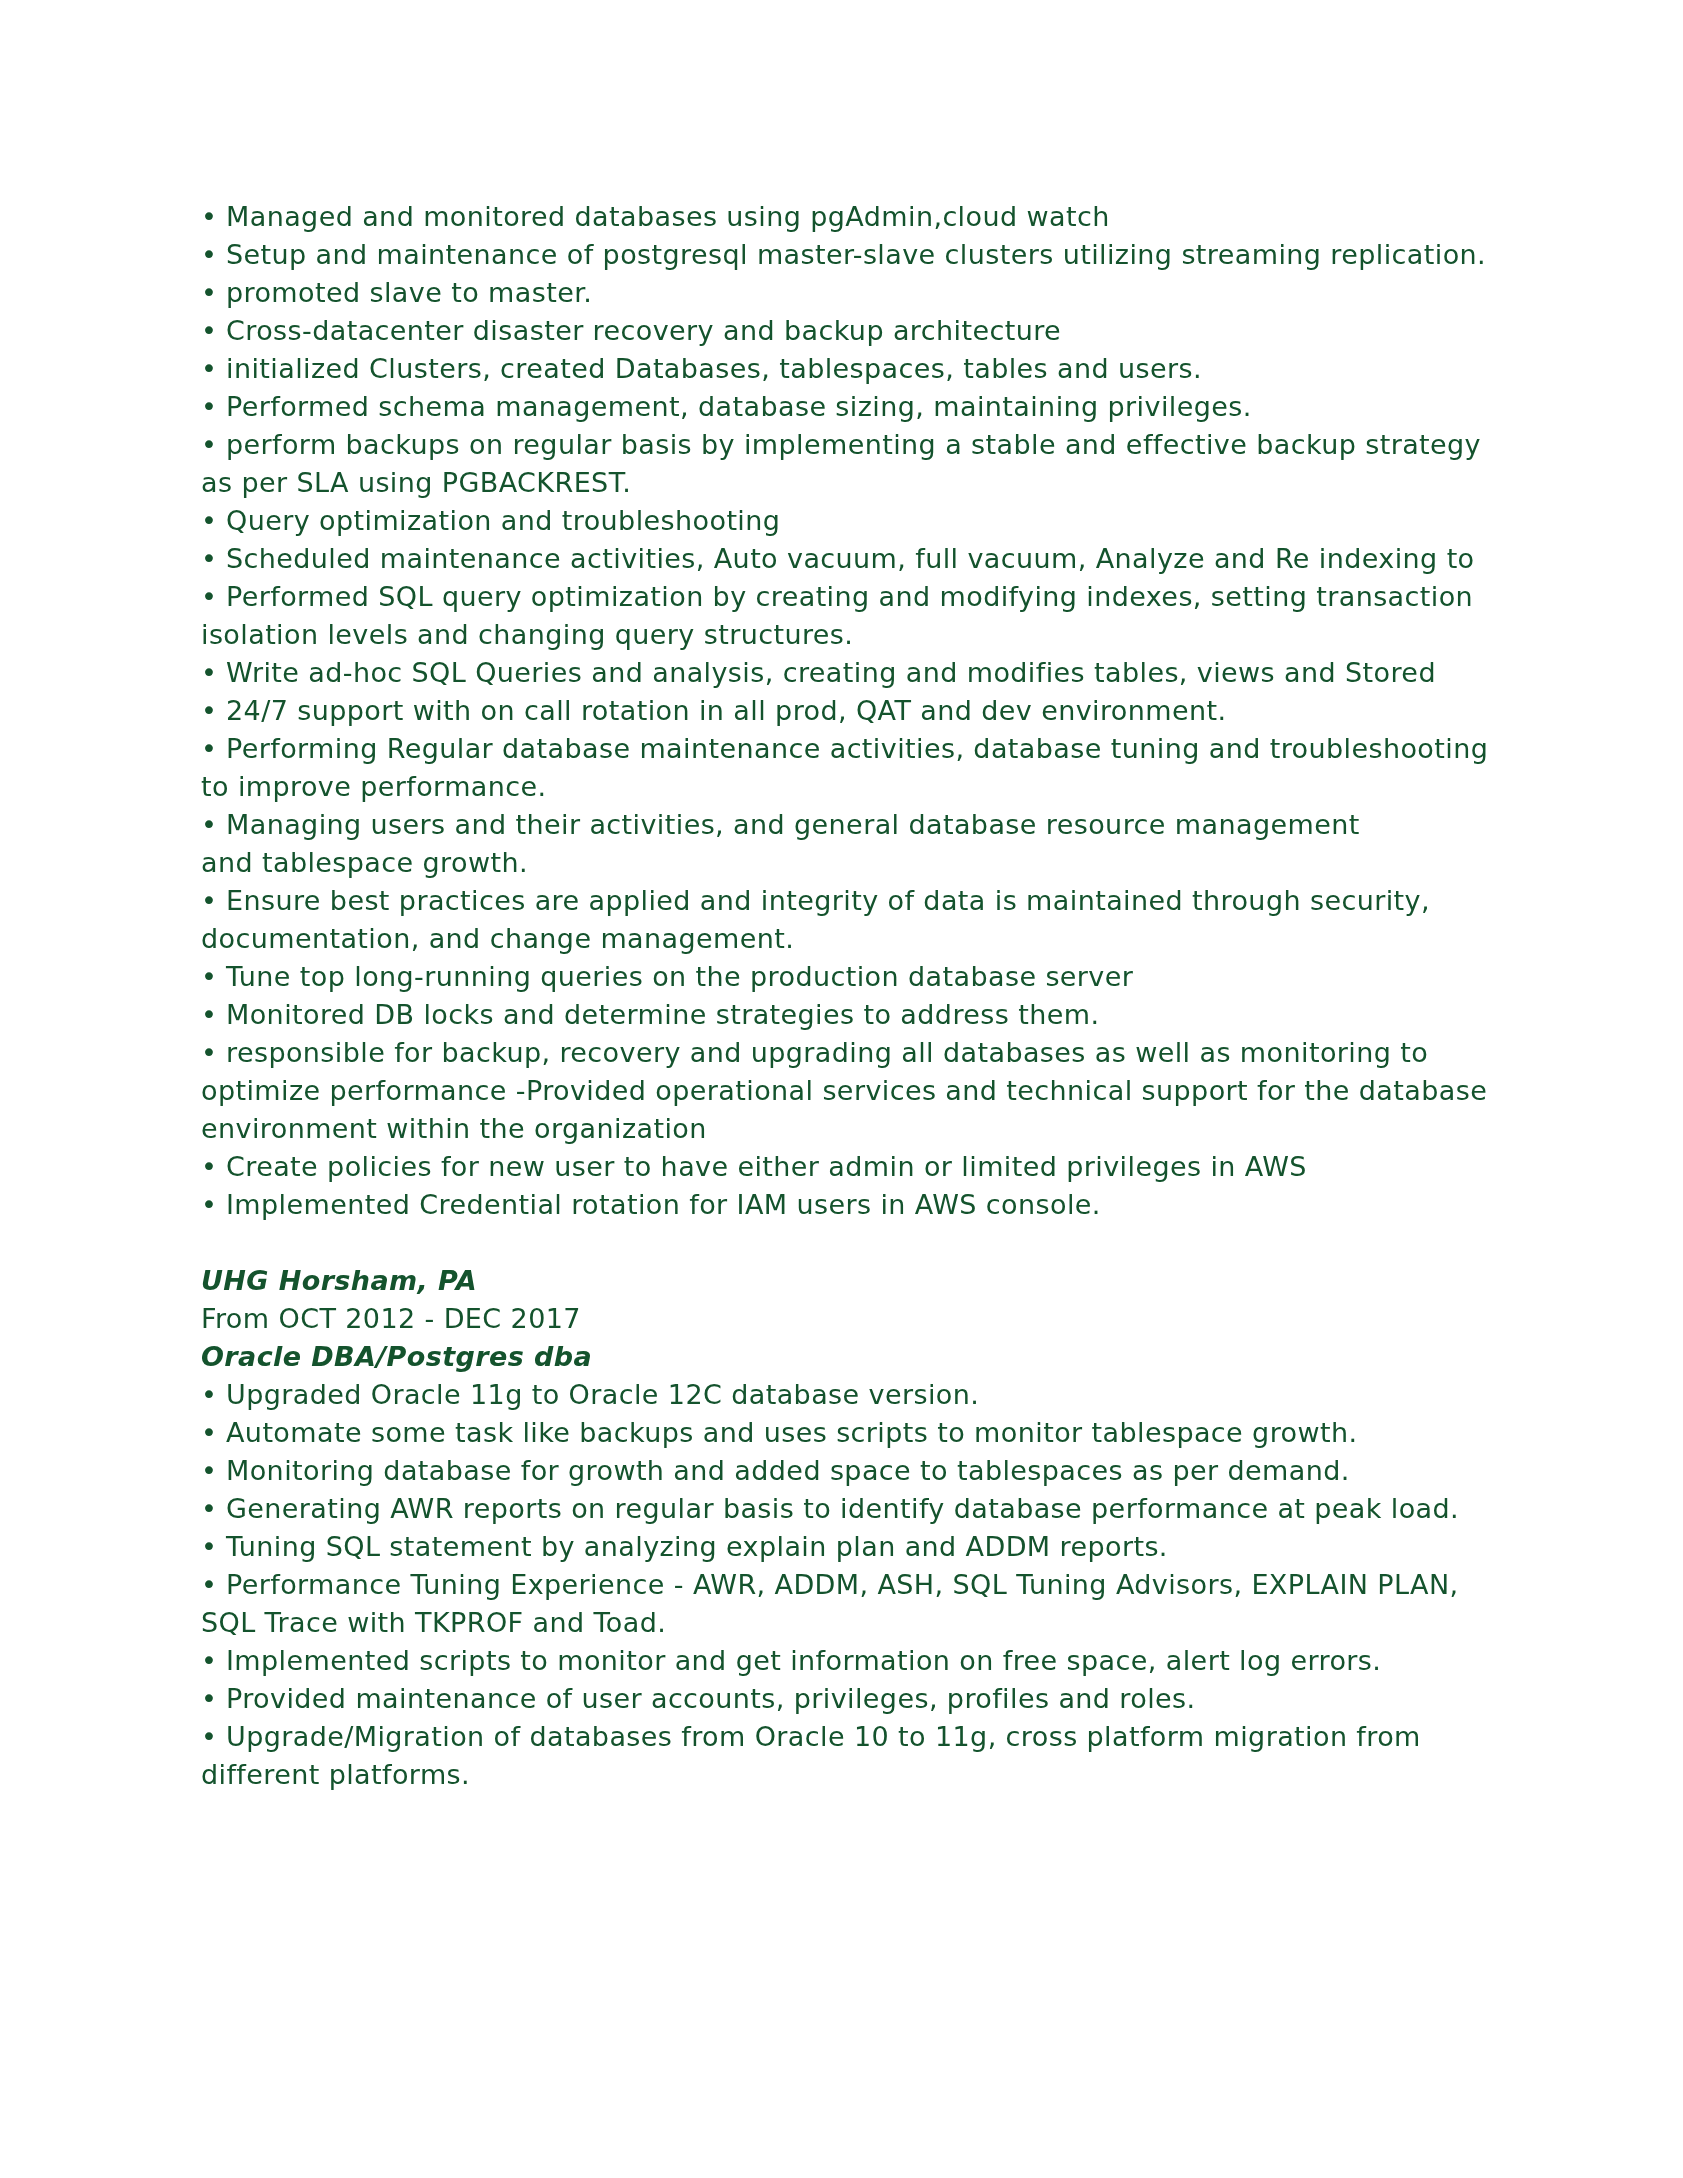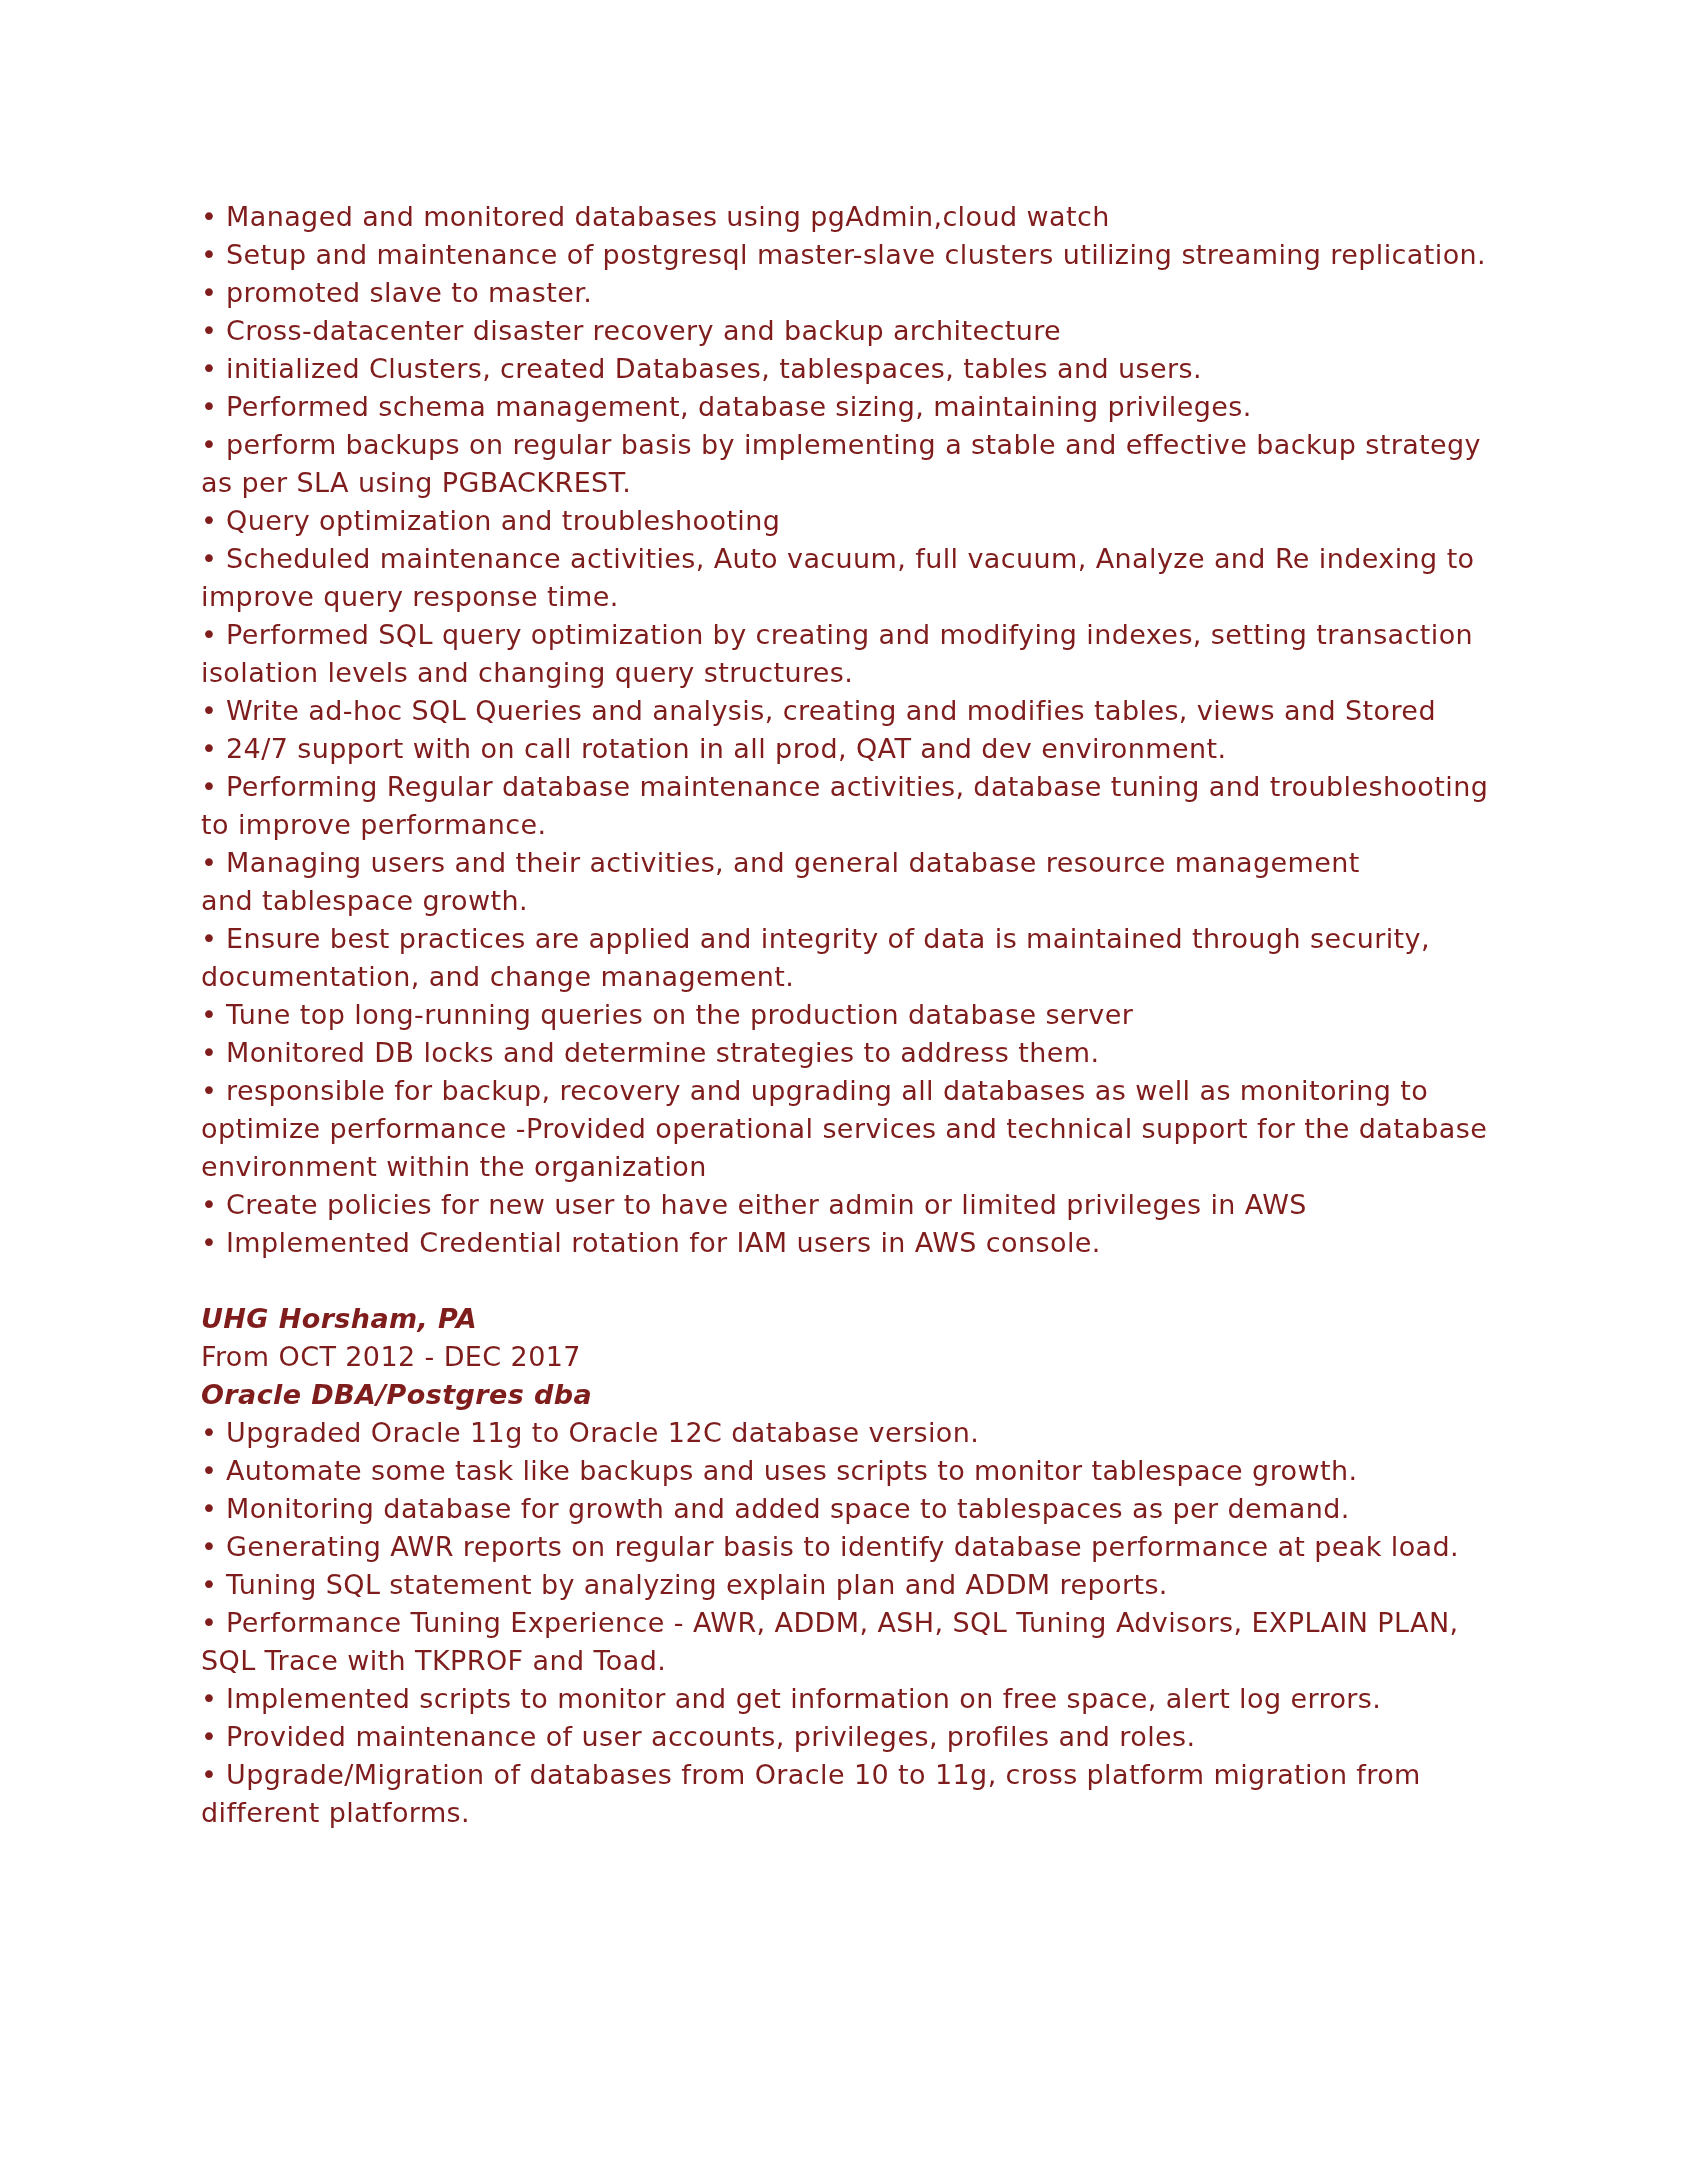--- a/index.html
+++ b/index.html
@@ -8,21 +8,21 @@
     background: #ffffff;
   }
   .page {
     position: relative;
     width: 1683px;
     height: 2178px;
     background: #ffffff;
     overflow: hidden;
     font-family: "DejaVu Sans", "Liberation Sans", sans-serif;
     font-size: 27px;
-    color: #7f1d1d;
+    color: #14532d;
     letter-spacing: 0.4px;
   }
   .content {
     position: absolute;
     left: 201px;
     top: 198px;
     width: 1317px;
   }
   .line {
     line-height: 38px;
@@ -48,21 +48,20 @@
         <div class="line"><span class="bullet-marker">•</span><span>Managed and monitored databases using pgAdmin,cloud watch</span></div>
         <div class="line"><span class="bullet-marker">•</span><span>Setup and maintenance of postgresql master-slave clusters utilizing streaming replication.</span></div>
         <div class="line"><span class="bullet-marker">•</span><span>promoted slave to master.</span></div>
         <div class="line"><span class="bullet-marker">•</span><span>Cross-datacenter disaster recovery and backup architecture</span></div>
         <div class="line"><span class="bullet-marker">•</span><span>initialized Clusters, created Databases, tablespaces, tables and users.</span></div>
         <div class="line"><span class="bullet-marker">•</span><span>Performed schema management, database sizing, maintaining privileges.</span></div>
         <div class="line"><span class="bullet-marker">•</span><span>perform backups on regular basis by implementing a stable and effective backup strategy</span></div>
         <div class="line"><span>as per SLA using PGBACKREST.</span></div>
         <div class="line"><span class="bullet-marker">•</span><span>Query optimization and troubleshooting</span></div>
         <div class="line"><span class="bullet-marker">•</span><span>Scheduled maintenance activities, Auto vacuum, full vacuum, Analyze and Re indexing to</span></div>
-        <div class="line"><span>improve query response time.</span></div>
         <div class="line"><span class="bullet-marker">•</span><span>Performed SQL query optimization by creating and modifying indexes, setting transaction</span></div>
         <div class="line"><span>isolation levels and changing query structures.</span></div>
         <div class="line"><span class="bullet-marker">•</span><span>Write ad-hoc SQL Queries and analysis, creating and modifies tables, views and Stored</span></div>
         <div class="line"><span class="bullet-marker">•</span><span>24/7 support with on call rotation in all prod, QAT and dev environment.</span></div>
         <div class="line"><span class="bullet-marker">•</span><span>Performing Regular database maintenance activities, database tuning and troubleshooting</span></div>
         <div class="line"><span>to improve performance.</span></div>
         <div class="line"><span class="bullet-marker">•</span><span>Managing users and their activities, and general database resource management</span></div>
         <div class="line"><span>and tablespace growth.</span></div>
         <div class="line"><span class="bullet-marker">•</span><span>Ensure best practices are applied and integrity of data is maintained through security,</span></div>
         <div class="line"><span>documentation, and change management.</span></div>

